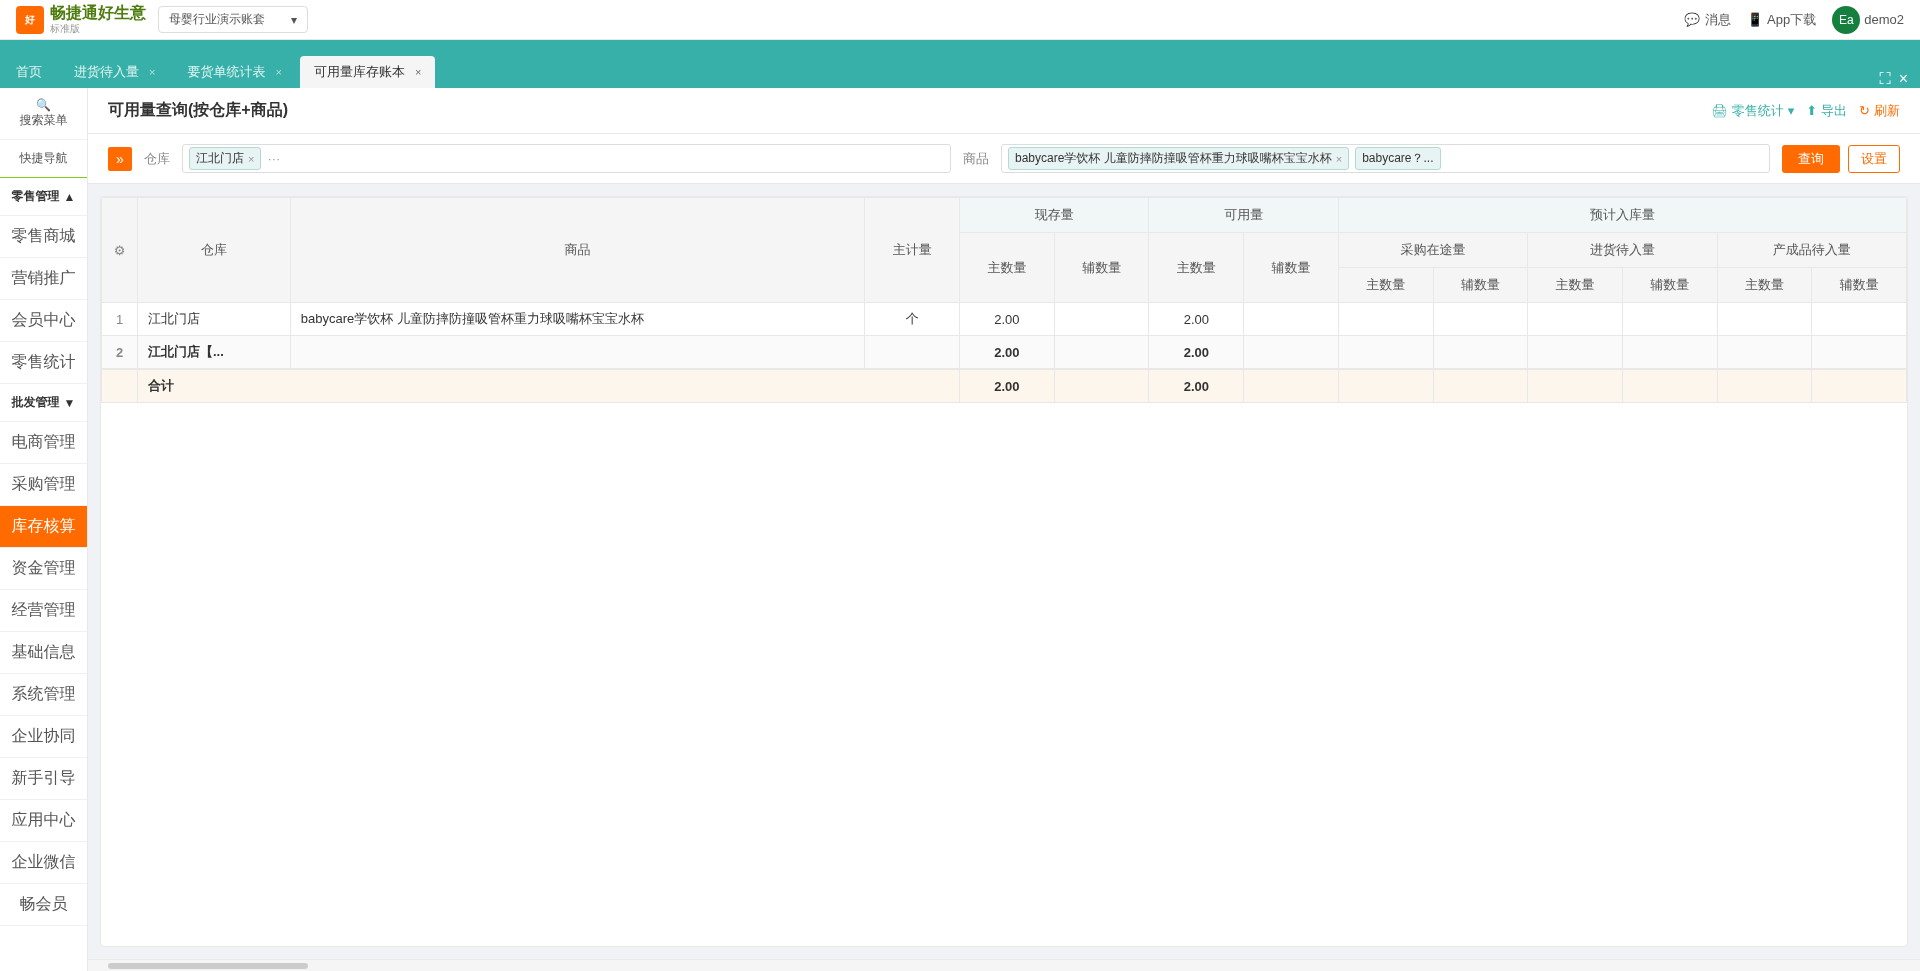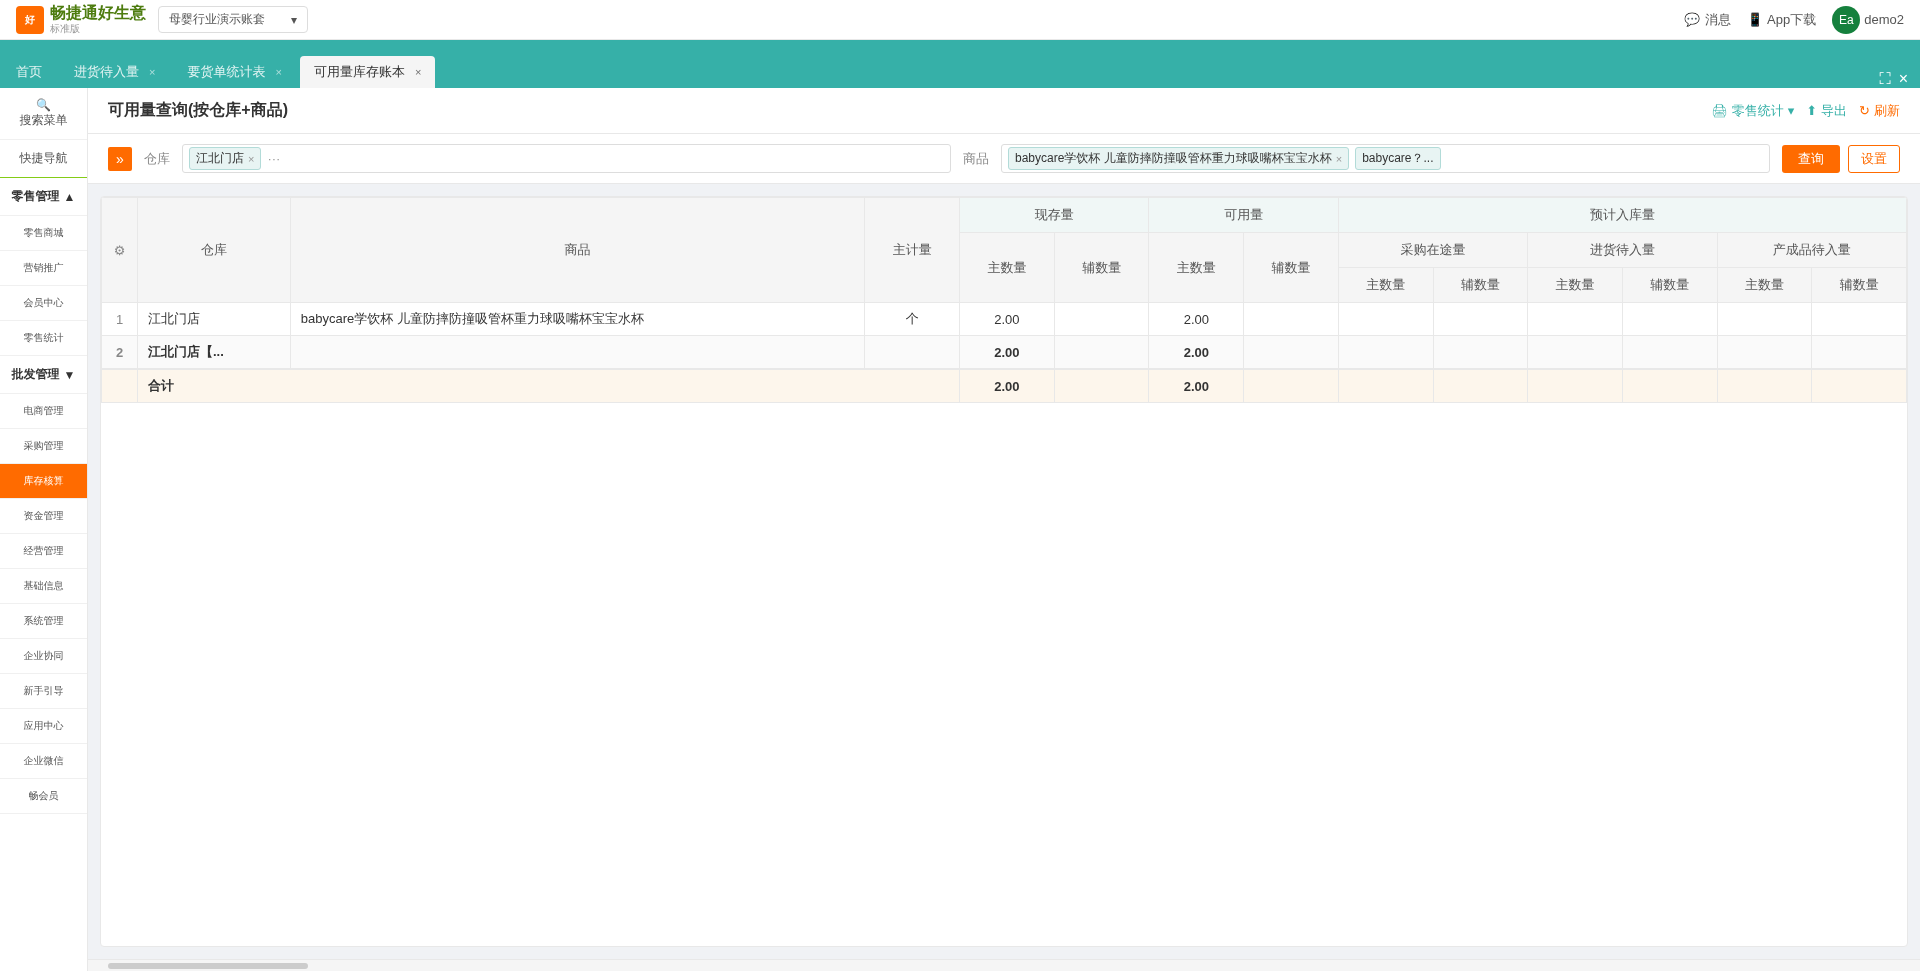--- a/index.html
+++ b/index.html
@@ -67,21 +67,21 @@
       border-right: 1px solid #e8e8e8;
       display: flex;
       flex-direction: column;
       flex-shrink: 0;
       overflow-y: auto;
     }
     .sidebar-item {
       padding: 10px 6px;
       text-align: center;
       cursor: pointer;
-      font-size: 10px;
+      font-size: 16px;
       color: #555;
       border-bottom: 1px solid #f0f0f0;
       display: flex;
       flex-direction: column;
       gap: 2px;
     }
     .sidebar-item.active { background: #ff6b00; color: white; }
     .sidebar-item.section-header { color: #333; font-weight: bold; font-size: 12px; display: flex; flex-direction: row; justify-content: center; align-items: center; gap: 4px; }
     .sidebar-search { padding: 10px 8px; font-size: 12px; color: #555; text-align: center; cursor: pointer; border-bottom: 1px solid #f0f0f0; }
     .sidebar-nav { padding: 10px 8px; font-size: 12px; color: #555; text-align: center; cursor: pointer; border-bottom: 1px solid #84cc16; }

